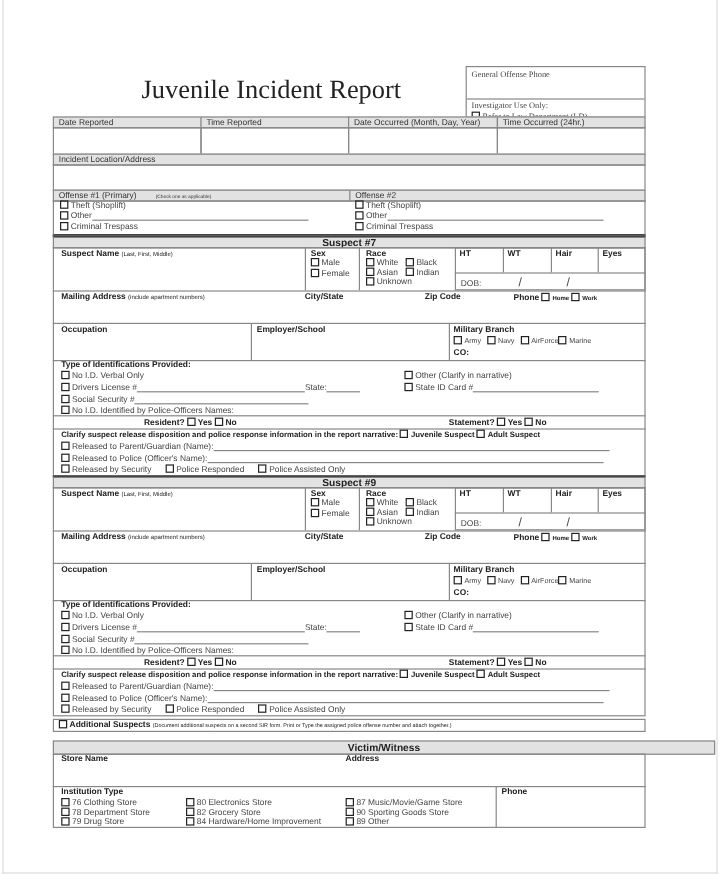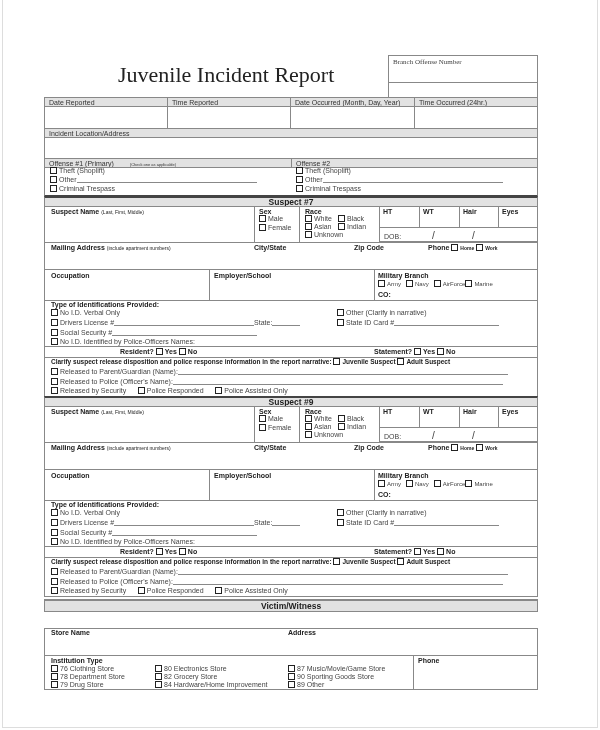--- a/index.html
+++ b/index.html
@@ -20,21 +20,25 @@
 .box{position:absolute;border:1px solid #888}
 </style>
 </head>
 <body>
 
 <div class="frame"></div>
 
 <div class="title">Juvenile Incident Report</div>
 
 <div class="offbox">
- <div class="r1">Branch Offense Number</div>
+ <div class="r1">General Offense Phone</div>
+ <div class="r2">
+      <div>Investigator Use Only:</div>
+ <div><span class="cb"></span><span>Refer to Law Department (LD)</span></div>
+    </div>
 </div>
 
 <div class="abs" style="left:44px;top:97px;width:494px;height:32px">
  <div class="abs hdr" style="left:0;top:0;width:124px;height:10px">Date Reported</div>
  <div class="abs hdr" style="left:123px;top:0;width:124px;height:10px">Time Reported</div>
  <div class="abs hdr" style="left:246px;top:0;width:125px;height:10px">Date Occurred (Month, Day, Year)</div>
  <div class="abs hdr" style="left:370px;top:0;width:124px;height:10px">Time Occurred (24hr.)</div>
  <div class="abs cell" style="left:0;top:9px;width:124px;height:23px"></div>
  <div class="abs cell" style="left:123px;top:9px;width:124px;height:23px"></div>
  <div class="abs cell" style="left:246px;top:9px;width:125px;height:23px"></div>
@@ -157,21 +161,21 @@
 <div class="tb" style="left:120px;top:548px"><span>Resident?</span> <span class="cb"></span><span>Yes</span> <span class="cb"></span><span>No</span></div>
 <div class="tb" style="left:374px;top:548px"><span>Statement?</span> <span class="cb"></span><span>Yes</span> <span class="cb"></span><span>No</span></div>
 <div class="tb" style="left:51px;top:558px;font-size:6.5px"><span>Clarify suspect release disposition and police response information in the report narrative:</span> <span class="cb"></span><span>Juvenile Suspect</span> <span class="cb"></span><span>Adult Suspect</span></div>
 <div class="t" style="left:51px;top:568px"><span class="cb"></span><span>Released to Parent/Guardian (Name):</span><span class="line" style="width:330px"></span></div>
 <div class="t" style="left:51px;top:578px"><span class="cb"></span><span>Released to Police (Officer's Name):</span><span class="line" style="width:330px"></span></div>
 <div class="t" style="left:51px;top:587px"><span class="cb"></span><span>Released by Security</span> &nbsp;&nbsp;&nbsp;&nbsp;&nbsp;<span class="cb"></span><span>Police Responded</span> &nbsp;&nbsp;&nbsp;&nbsp;&nbsp;<span class="cb"></span><span>Police Assisted Only</span></div>
 
 <div class="box" style="left:44px;top:599px;width:494px;height:11px"></div>
 <div class="tb" style="left:49px;top:600px"><span class="cb"></span><span>Additional Suspects</span> <span style="font-weight:normal;font-size:4.5px">(Document additional suspects on a second SIR form. Print or Type the assigned police offense number and attach together.)</span></div>
 
-<div class="abs sec" style="left:44px;top:600px;width:494px;height:12px;border-top:1px solid #888;line-height:10px">Victim/Witness</div>
+<div class="abs sec" style="left:44px;top:617px;width:552px;height:12px;border-top:1px solid #888;line-height:10px">Victim/Witness</div>
 <div class="box" style="left:44px;top:628px;width:494px;height:62px"></div>
 <div class="tb" style="left:51px;top:629px">Store Name</div>
 <div class="tb" style="left:288px;top:629px">Address</div>
 <div class="box" style="left:44px;top:655px;width:494px;height:1px;border-width:1px 0 0 0"></div>
 <div class="box" style="left:413px;top:655px;width:1px;height:35px;border-width:0 0 0 1px"></div>
 <div class="tb" style="left:51px;top:657px">Institution Type</div>
 <div class="tb" style="left:418px;top:657px">Phone</div>
 <div class="t" style="left:51px;top:665px"><span class="cb"></span><span>76 Clothing Store</span></div>
 <div class="t" style="left:51px;top:673px"><span class="cb"></span><span>78 Department Store</span></div>
 <div class="t" style="left:51px;top:681px"><span class="cb"></span><span>79 Drug Store</span></div>

